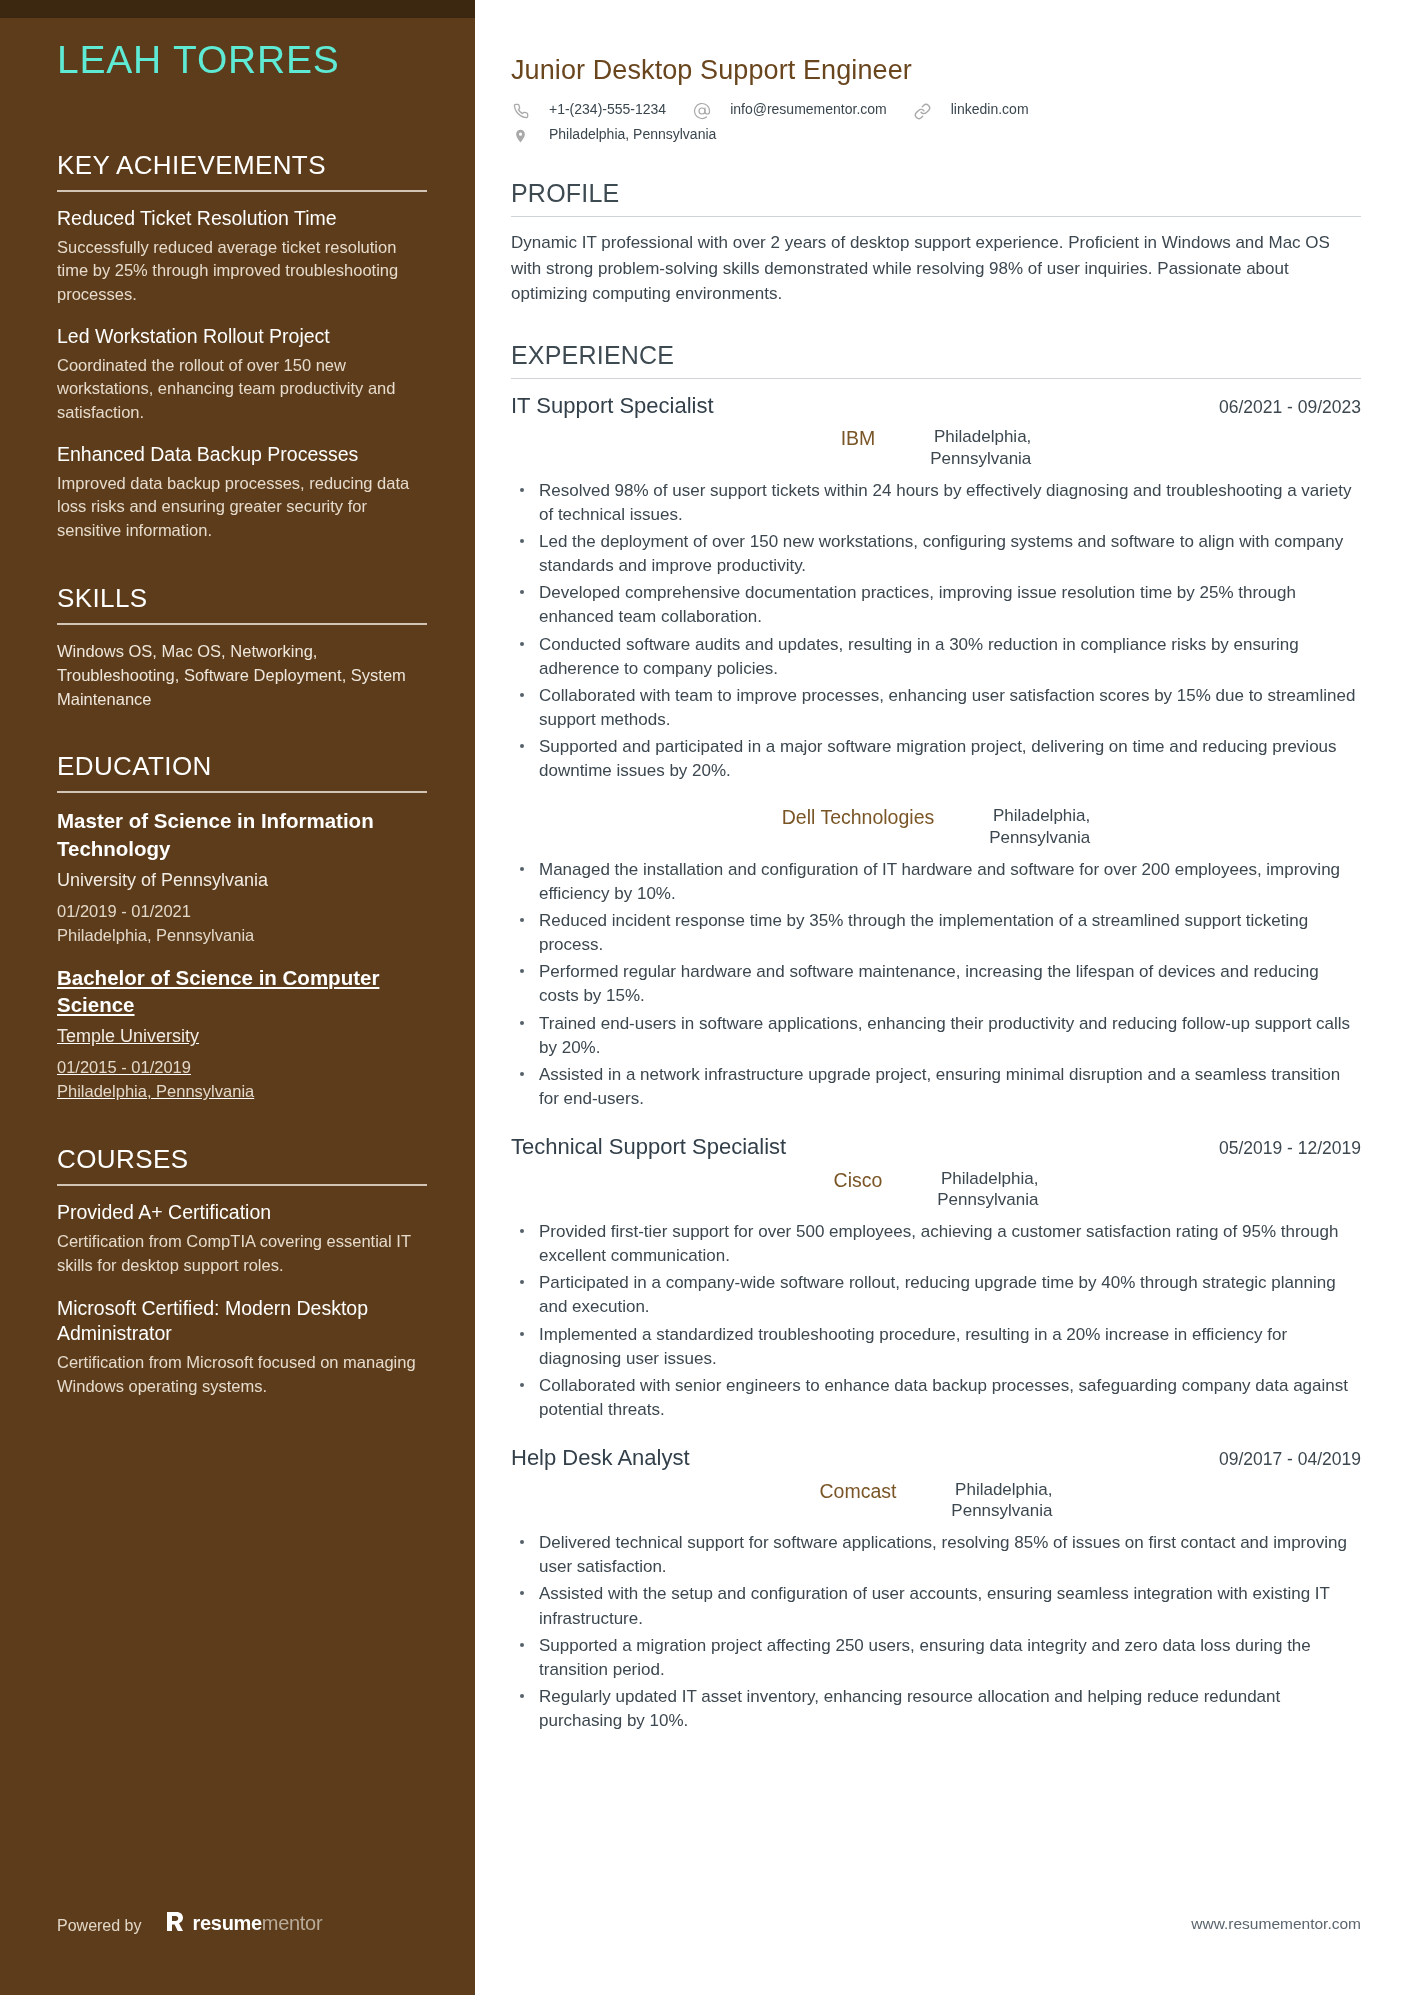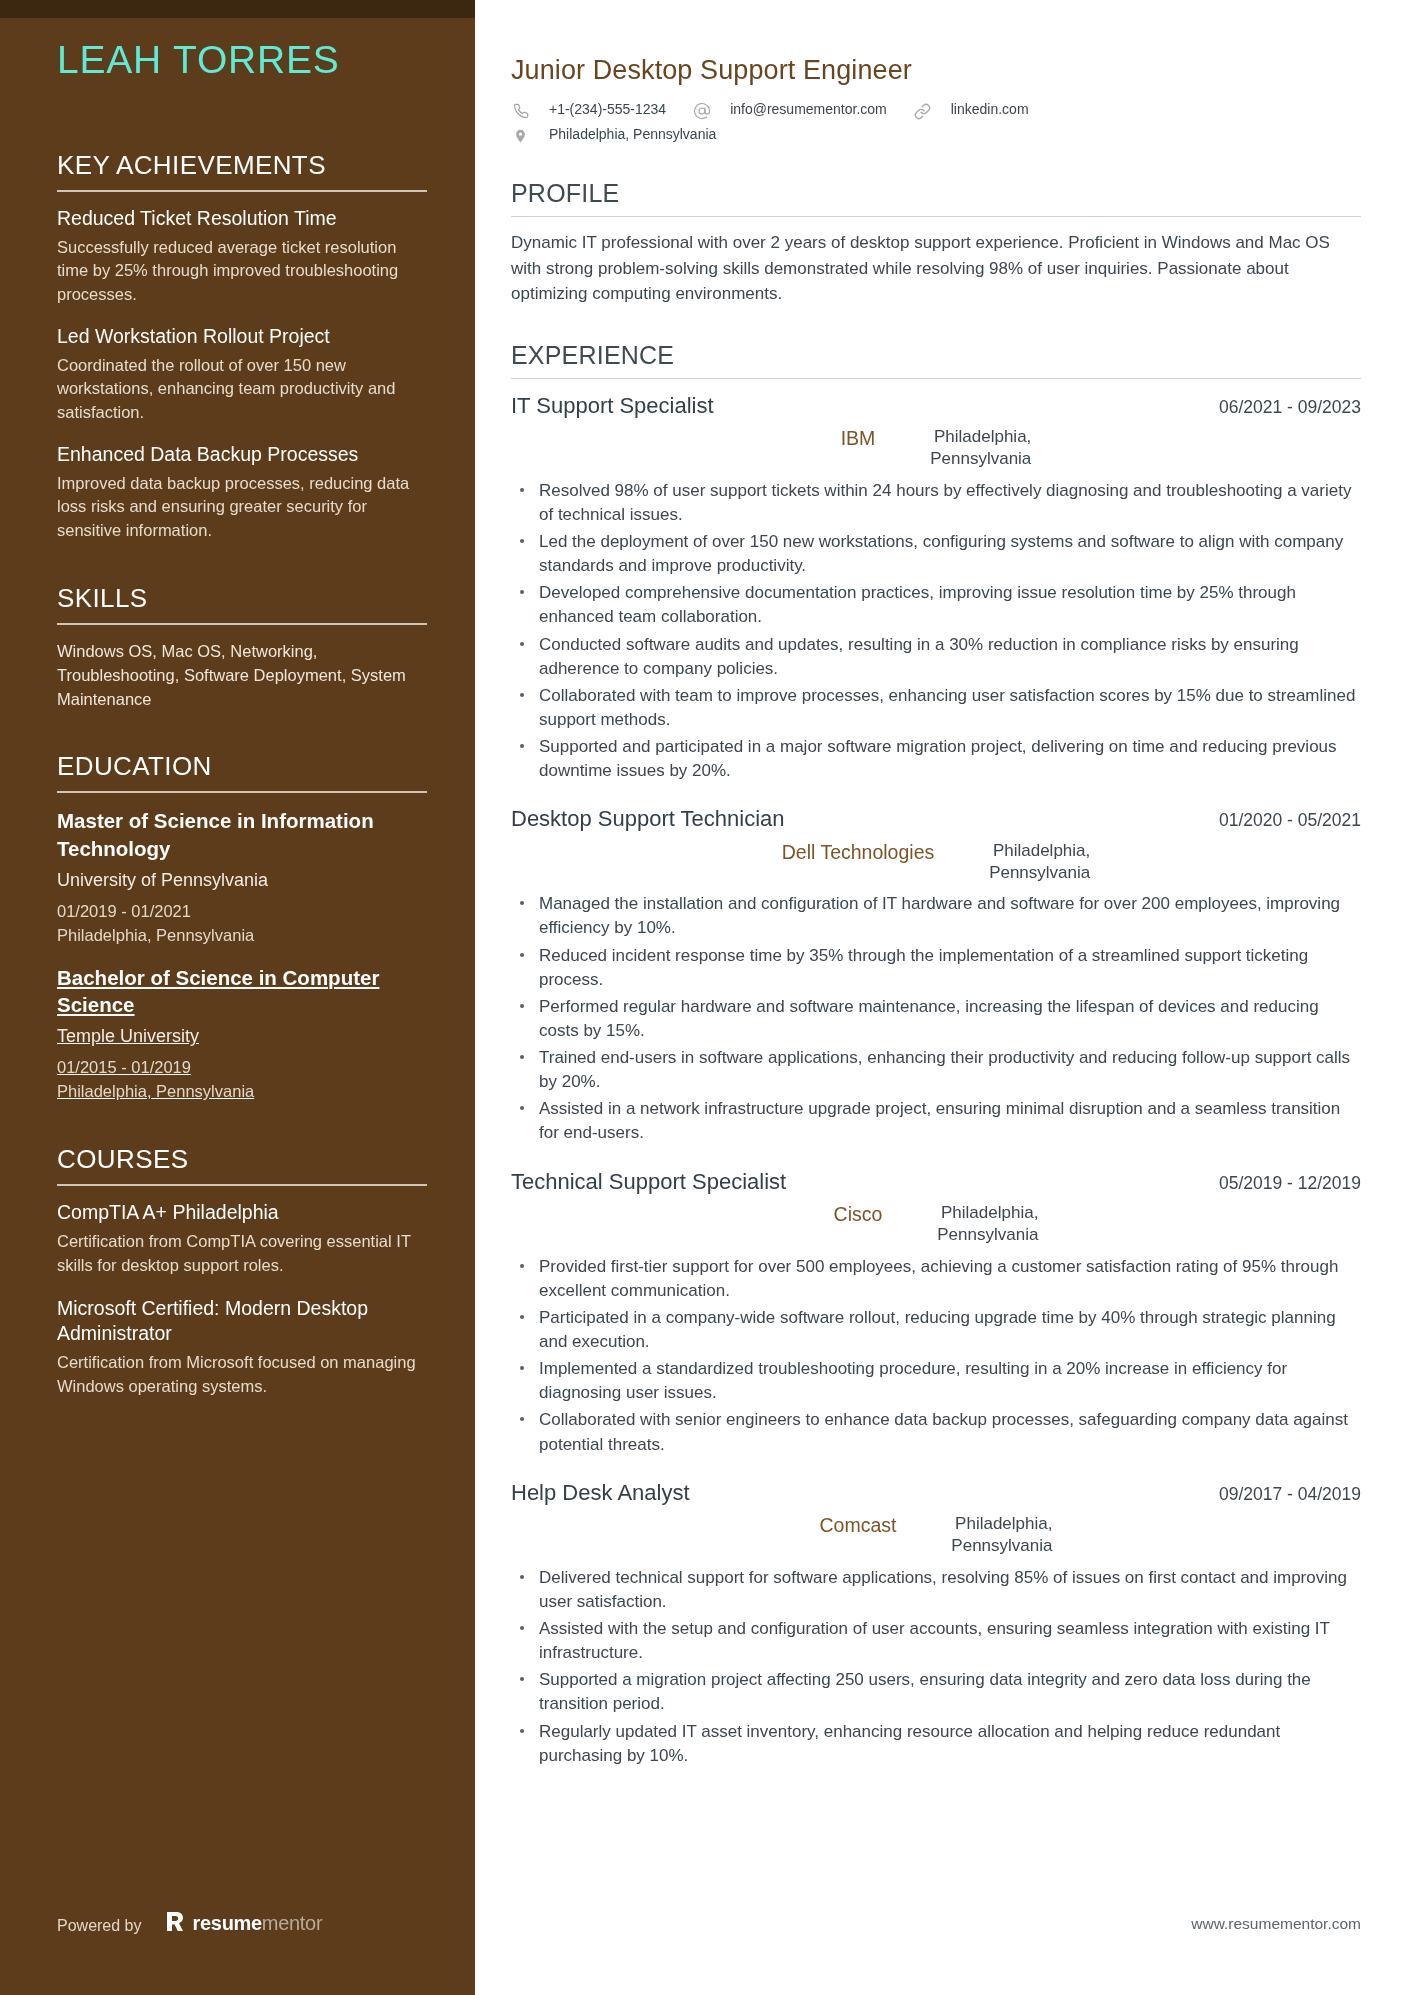--- a/index.html
+++ b/index.html
@@ -196,21 +196,21 @@
         <div class="edu-meta">01/2015 - 01/2019</div>
         <div class="edu-meta" style="margin-top:0;">Philadelphia, Pennsylvania</div>
       </div>
     </section>
 
     <section class="sb-section">
       <h2 class="sb-head">COURSES</h2>
       <div class="sb-rule"></div>
 
       <div class="course">
-        <div class="course-title">CompTIA A+ Philadelphia</div>
+        <div class="course-title">Provided A+ Certification</div>
         <div class="course-desc">Certification from CompTIA covering essential IT skills for desktop support roles.</div>
       </div>
       <div class="course">
         <div class="course-title">Microsoft Certified: Modern Desktop Administrator</div>
         <div class="course-desc">Certification from Microsoft focused on managing Windows operating systems.</div>
       </div>
     </section>
 
     <div class="sb-footer">
       <span class="powered-by">Powered by</span>
@@ -296,24 +296,20 @@
           <li>Resolved 98% of user support tickets within 24 hours by effectively diagnosing and troubleshooting a variety of technical issues.</li>
           <li>Led the deployment of over 150 new workstations, configuring systems and software to align with company standards and improve productivity.</li>
           <li>Developed comprehensive documentation practices, improving issue resolution time by 25% through enhanced team collaboration.</li>
           <li>Conducted software audits and updates, resulting in a 30% reduction in compliance risks by ensuring adherence to company policies.</li>
           <li>Collaborated with team to improve processes, enhancing user satisfaction scores by 15% due to streamlined support methods.</li>
           <li>Supported and participated in a major software migration project, delivering on time and reducing previous downtime issues by 20%.</li>
         </ul>
       </article>
 
       <article class="job">
-        <div class="job-row1">
-          <div class="job-role">Desktop Support Technician</div>
-          <div class="job-dates">01/2020 - 05/2021</div>
-        </div>
         <div class="job-row2">
           <div class="job-company">Dell Technologies</div>
           <div class="job-loc">Philadelphia, Pennsylvania</div>
         </div>
         <ul class="bullets">
           <li>Managed the installation and configuration of IT hardware and software for over 200 employees, improving efficiency by 10%.</li>
           <li>Reduced incident response time by 35% through the implementation of a streamlined support ticketing process.</li>
           <li>Performed regular hardware and software maintenance, increasing the lifespan of devices and reducing costs by 15%.</li>
           <li>Trained end-users in software applications, enhancing their productivity and reducing follow-up support calls by 20%.</li>
           <li>Assisted in a network infrastructure upgrade project, ensuring minimal disruption and a seamless transition for end-users.</li>

